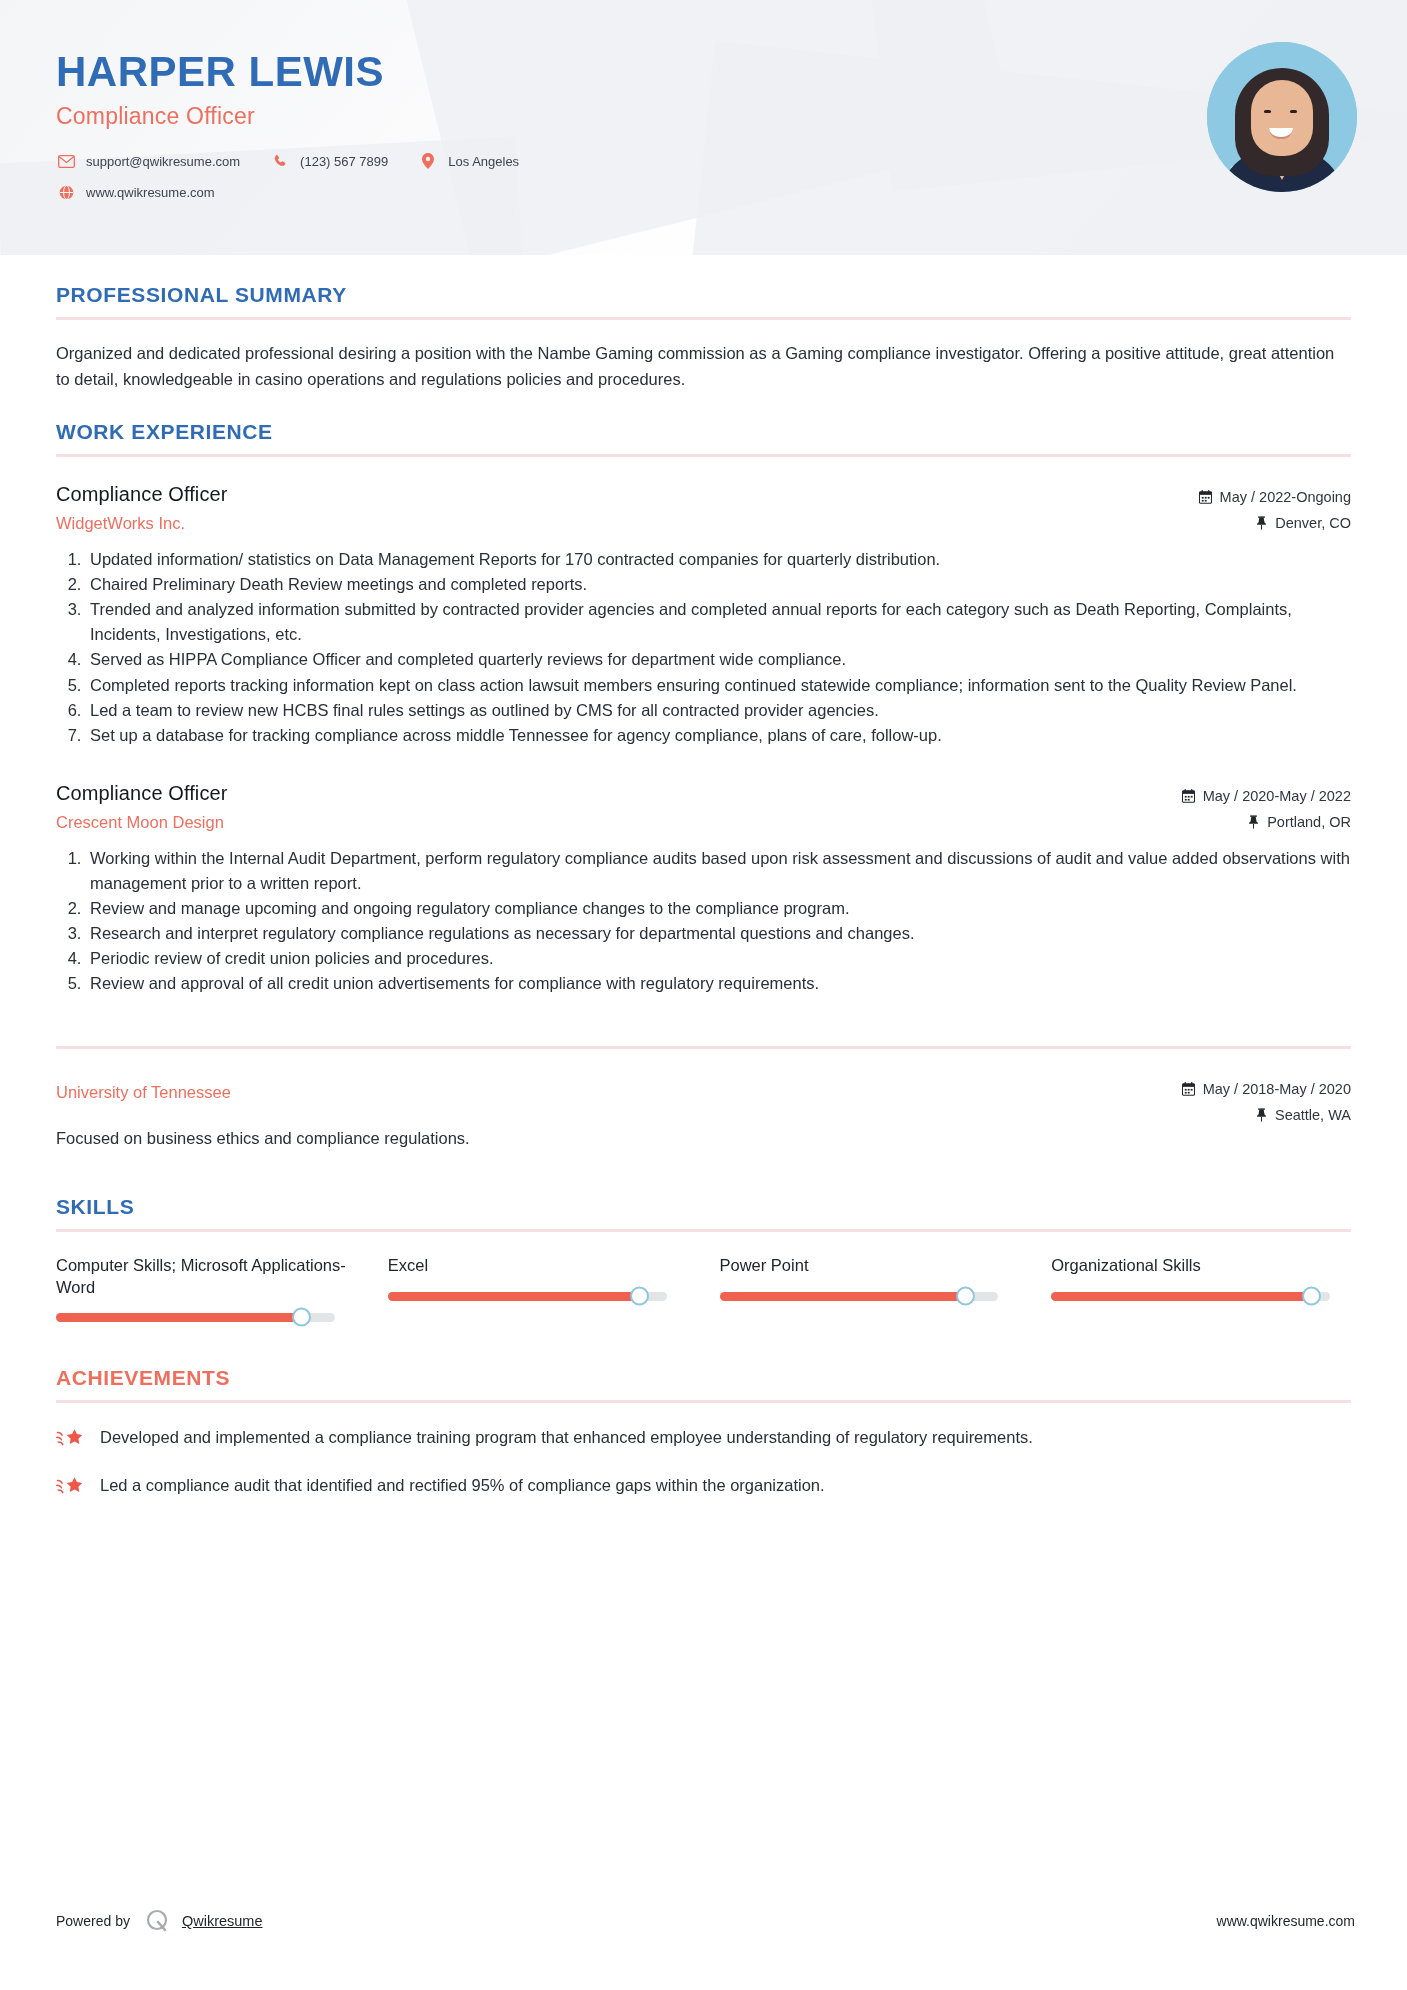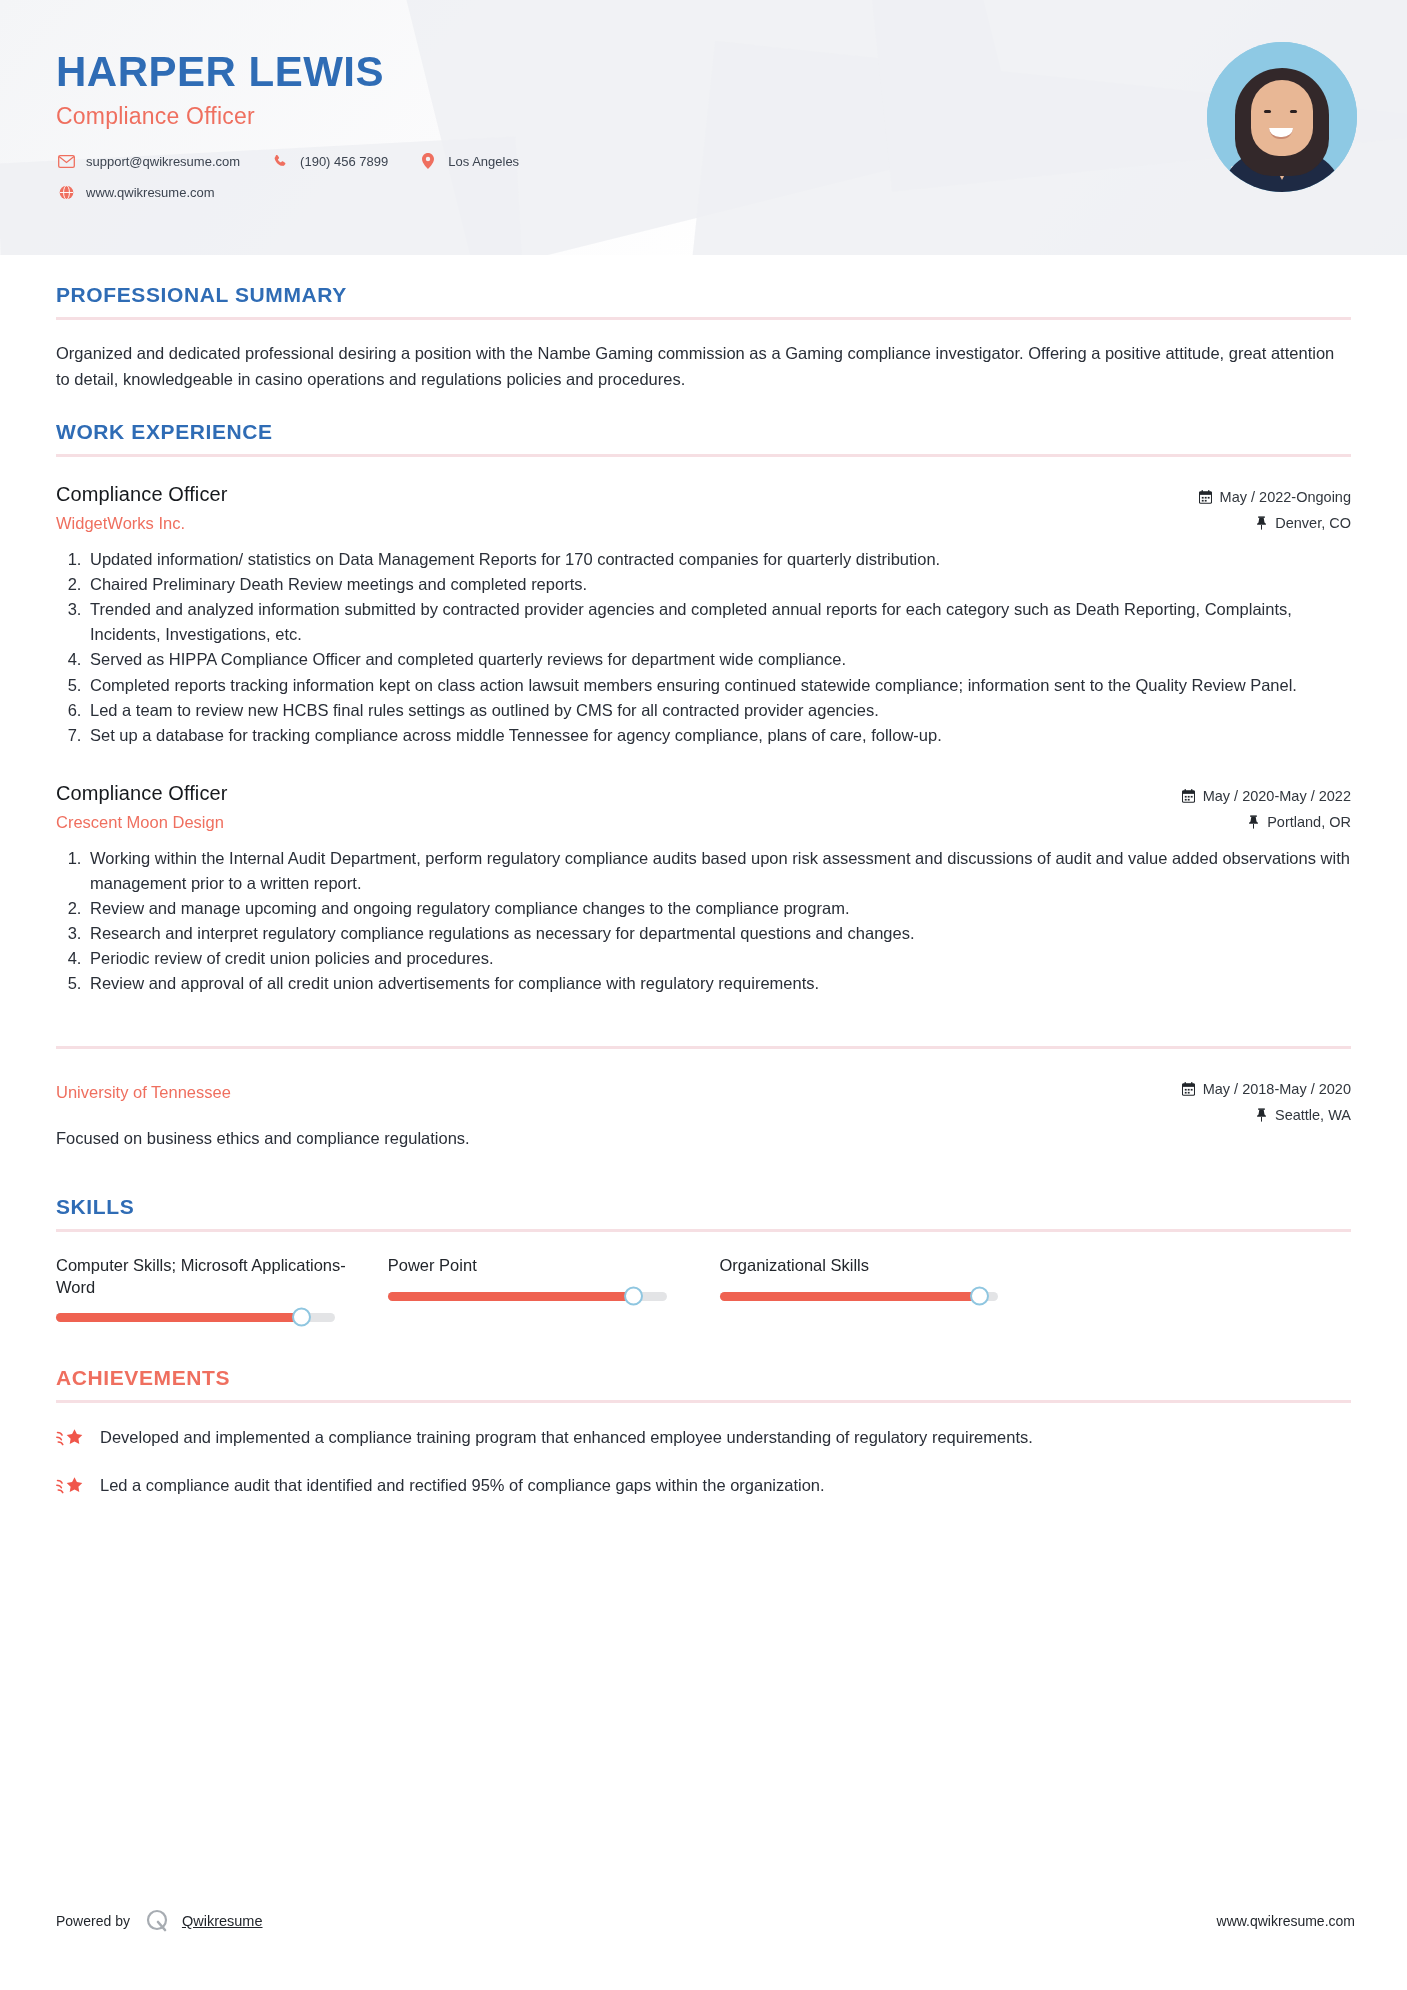--- a/index.html
+++ b/index.html
@@ -365,21 +365,21 @@
         </span>
         <span>support@qwikresume.com</span>
       </div>
 
       <div class="contact-item">
         <span class="ci-icon">
           <svg width="15" height="15" viewBox="0 0 16 16" fill="currentColor">
             <path d="M3.2 1.2c.5-.4 1.2-.3 1.6.2l1.5 2c.3.4.3 1 -.1 1.4l-.8.8c-.2.2-.2.4-.1.6.5 1.1 1.6 2.2 2.7 2.7.2.1.4.1.6-.1l.8-.8c.4-.4 1-.4 1.4-.1l2 1.5c.5.4.6 1.1.2 1.6l-.9 1c-.5.6-1.3.8-2 .6C6.6 12.8 3.2 9.4 1.8 5.1c-.2-.7 0-1.5.6-2z"></path>
           </svg>
         </span>
-        <span>(190) 456 7899</span>
+        <span>(123) 567 7899</span>
       </div>
 
       <div class="contact-item">
         <span class="ci-icon">
           <svg width="12" height="16" viewBox="0 0 12 16" fill="currentColor">
             <path d="M6 0C2.7 0 0 2.7 0 6c0 4.4 6 10 6 10s6-5.6 6-10c0-3.3-2.7-6-6-6zm0 8.2A2.2 2.2 0 1 1 6 3.8a2.2 2.2 0 0 1 0 4.4z"></path>
           </svg>
         </span>
         <span>Los Angeles</span>
       </div>
@@ -576,20 +576,27 @@
 
     <div class="skills-grid">
       <div class="skill">
         <div class="skill-label">Computer Skills; Microsoft Applications- Word</div>
         <div class="skill-bar">
           <div class="skill-fill" style="width: 88%;"></div>
           <div class="skill-thumb" style="left: 88%;"></div>
         </div>
       </div>
       <div class="skill">
+        <div class="skill-label">Excel</div>
+        <div class="skill-bar">
+          <div class="skill-fill" style="width: 90%;"></div>
+          <div class="skill-thumb" style="left: 90%;"></div>
+        </div>
+      </div>
+      <div class="skill">
         <div class="skill-label">Power Point</div>
         <div class="skill-bar">
           <div class="skill-fill" style="width: 88%;"></div>
           <div class="skill-thumb" style="left: 88%;"></div>
         </div>
       </div>
       <div class="skill">
         <div class="skill-label">Organizational Skills</div>
         <div class="skill-bar">
           <div class="skill-fill" style="width: 93%;"></div>

